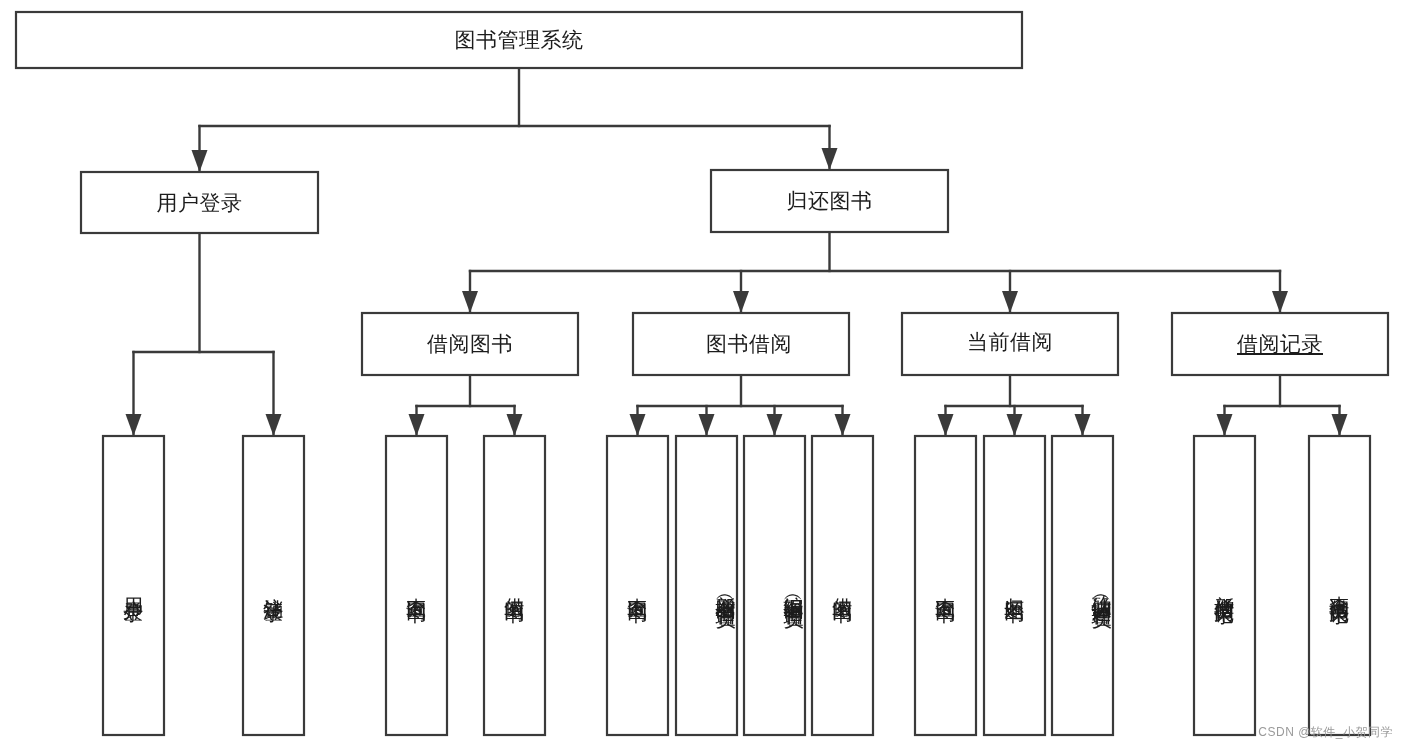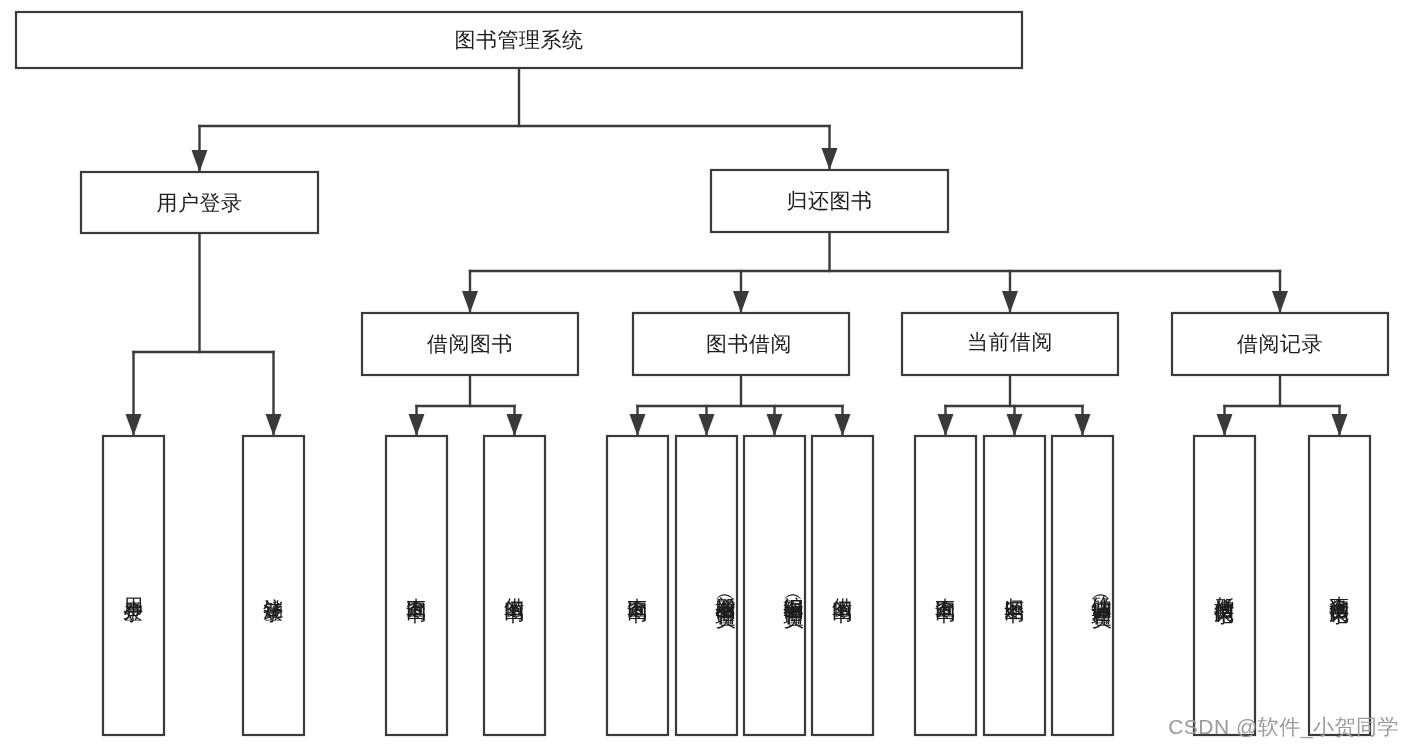--- a/index.html
+++ b/index.html
@@ -61,23 +61,23 @@
     letter-spacing: 2px;
     align-items: flex-start;
     padding-top: 6px;
   }
   .node-label.vertical.centered {
     align-items: center;
     padding-top: 0;
   }
   .watermark {
     position: absolute;
-    right: 6px;
+    right: 12px;
     bottom: 6px;
-    font-size: 21px;
+    font-size: 12px;
     color: #9a9a9a;
     letter-spacing: 0.5px;
     white-space: nowrap;
   }
 </style>
 </head>
 <body>
 
 <div id="diagram-root">
 
@@ -160,21 +160,21 @@
       </g>
   </svg>
 
   <div id="labels-layer">
       <div class="node-label horizontal" style="left: 16px; top: 12px; width: 1006px; height: 56px;">图书管理系统</div>
       <div class="node-label horizontal" style="left: 81px; top: 172px; width: 237px; height: 61px;">用户登录</div>
       <div class="node-label horizontal" style="left: 711px; top: 170px; width: 237px; height: 62px;">归还图书</div>
       <div class="node-label horizontal" style="left: 362px; top: 313px; width: 216px; height: 62px;">借阅图书</div>
       <div class="node-label horizontal" style="left: 633px; top: 313px; width: 216px; height: 62px; padding-left: 16px;">图书借阅</div>
       <div class="node-label horizontal" style="left: 902px; top: 313px; width: 216px; height: 62px; font-family: Liberation Mono, monospace;">当前借阅</div>
-      <div class="node-label horizontal" style="left: 1172px; top: 313px; width: 216px; height: 62px;">借阅记录</div>
+      <div class="node-label horizontal" style="left: 1172px; top: 313px; width: 216px; height: 62px; text-decoration: underline;">借阅记录</div>
       <div class="node-label vertical centered" style="left: 103px; top: 436px; width: 61px; height: 299px;">用户登录</div>
       <div class="node-label vertical centered" style="left: 243px; top: 436px; width: 61px; height: 299px;">注销登录</div>
       <div class="node-label vertical centered" style="left: 386px; top: 436px; width: 61px; height: 299px;">查询图书</div>
       <div class="node-label vertical centered" style="left: 484px; top: 436px; width: 61px; height: 299px;">借阅图书</div>
       <div class="node-label vertical centered" style="left: 607px; top: 436px; width: 61px; height: 299px;">查询图书</div>
       <div class="node-label vertical" style="left: 676px; top: 436px; width: 61px; height: 299px;">新增图书（管理员）</div>
       <div class="node-label vertical" style="left: 744px; top: 436px; width: 61px; height: 299px;">编辑图书（管理员）</div>
       <div class="node-label vertical centered" style="left: 812px; top: 436px; width: 61px; height: 299px;">借阅图书</div>
       <div class="node-label vertical centered" style="left: 915px; top: 436px; width: 61px; height: 299px;">查询图书</div>
       <div class="node-label vertical centered" style="left: 984px; top: 436px; width: 61px; height: 299px;">归还图书</div>

